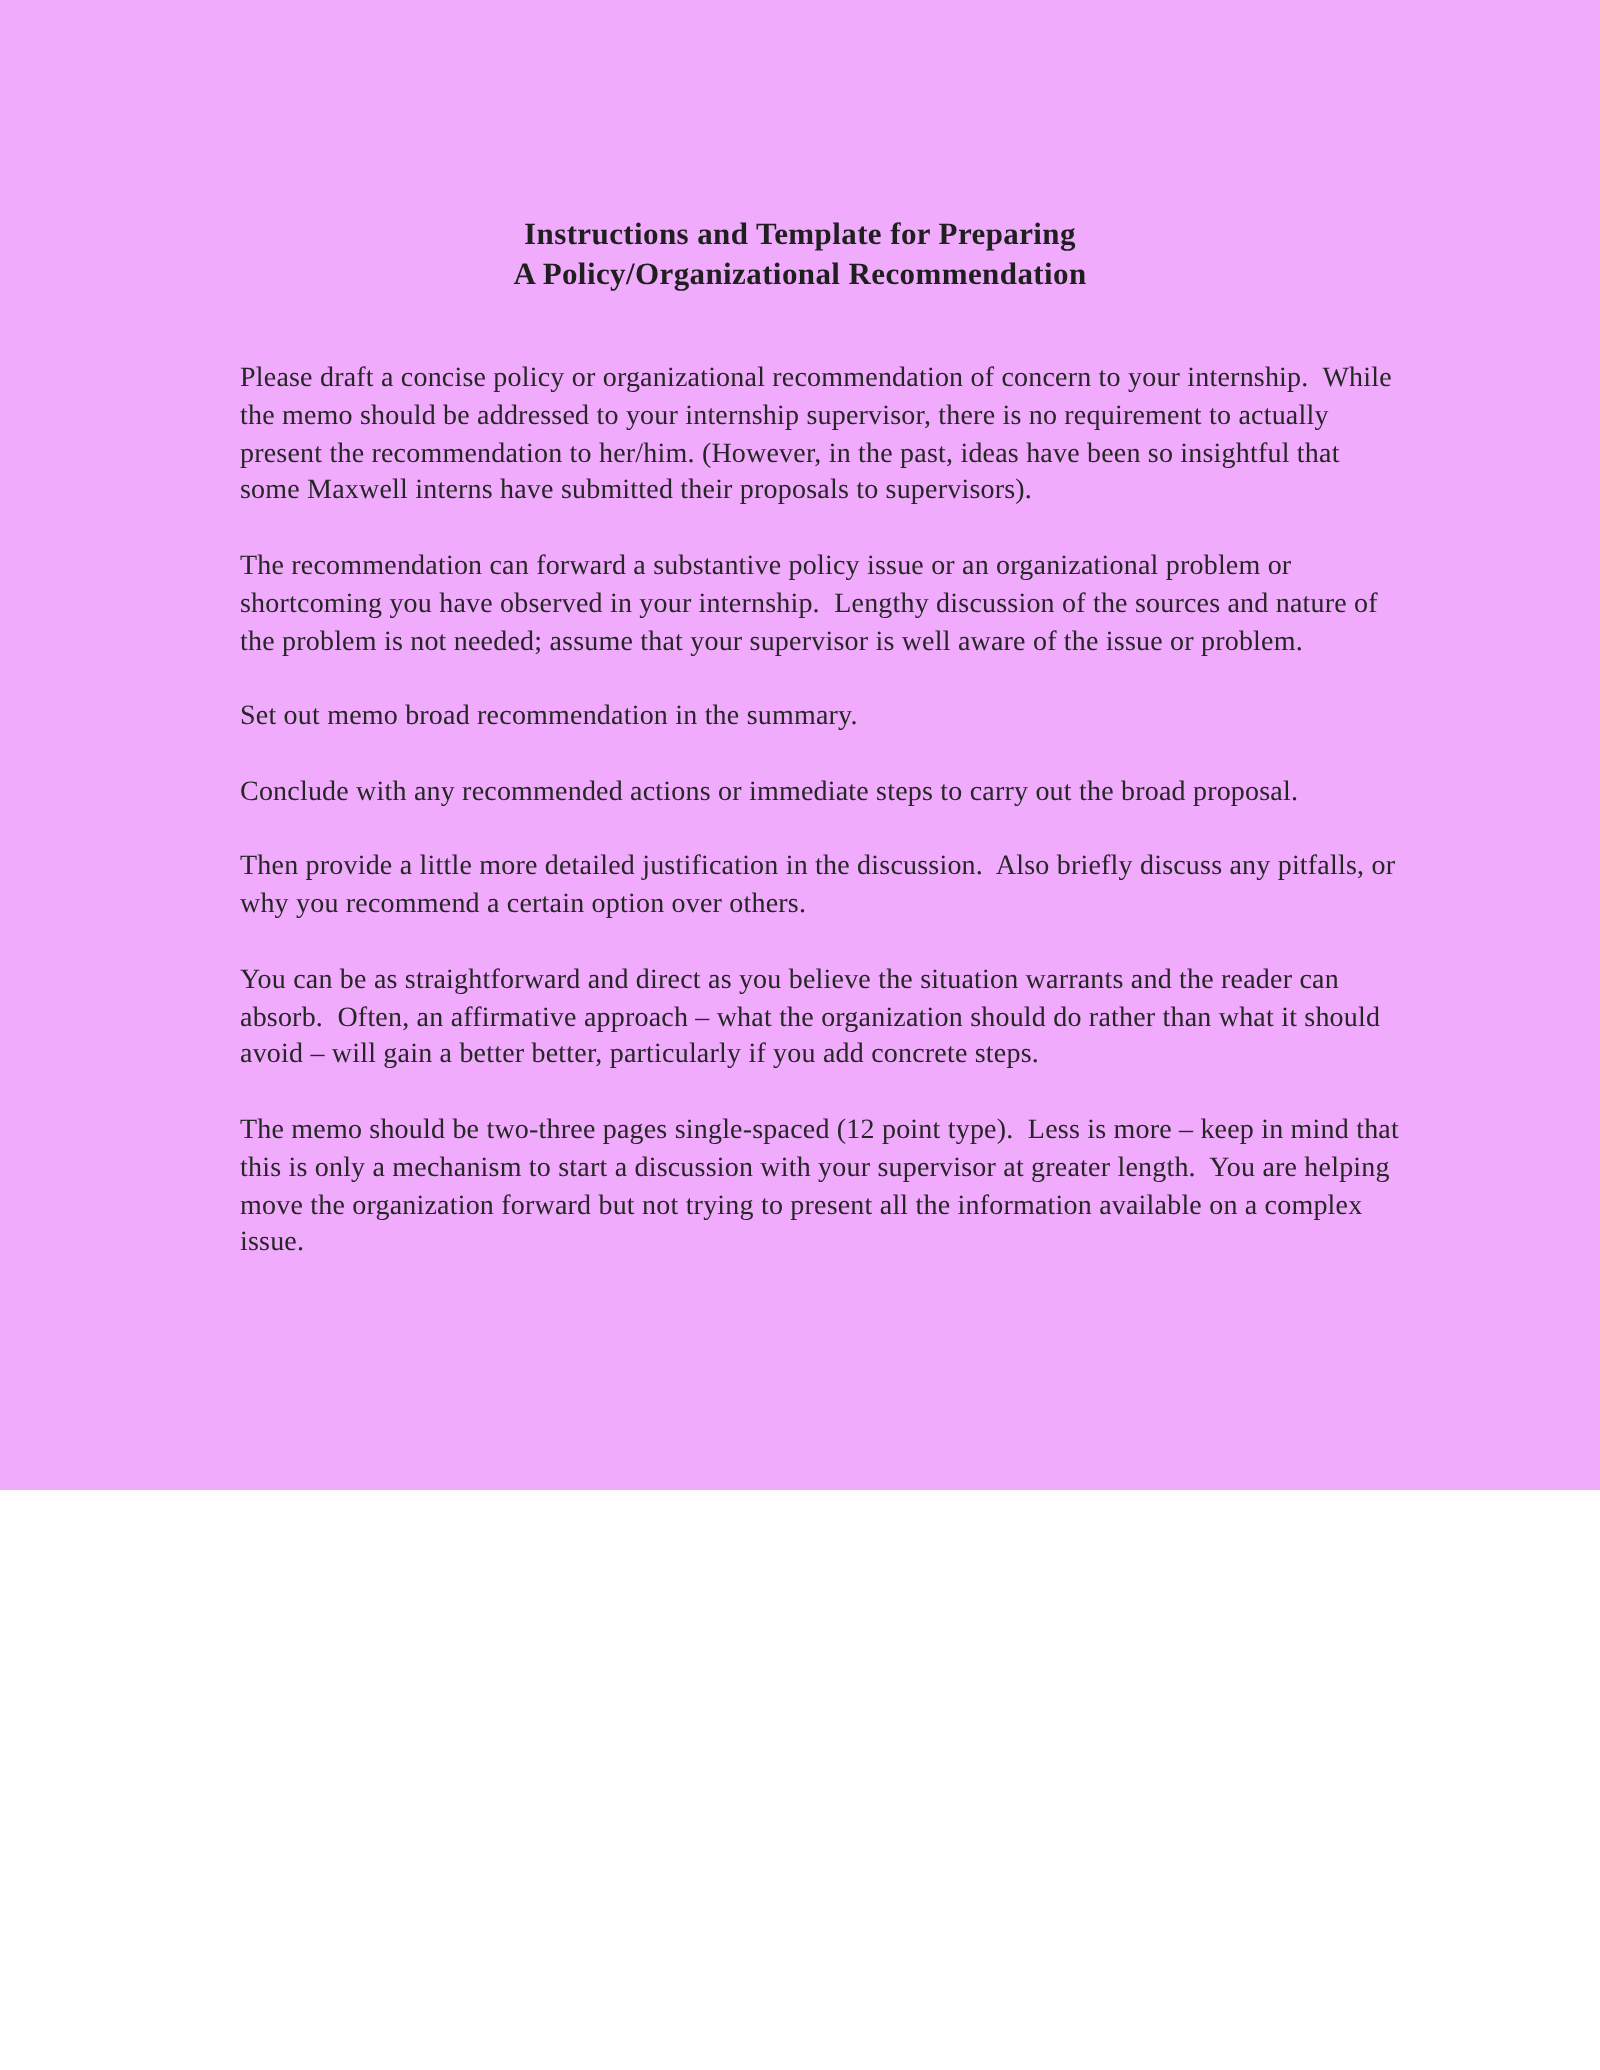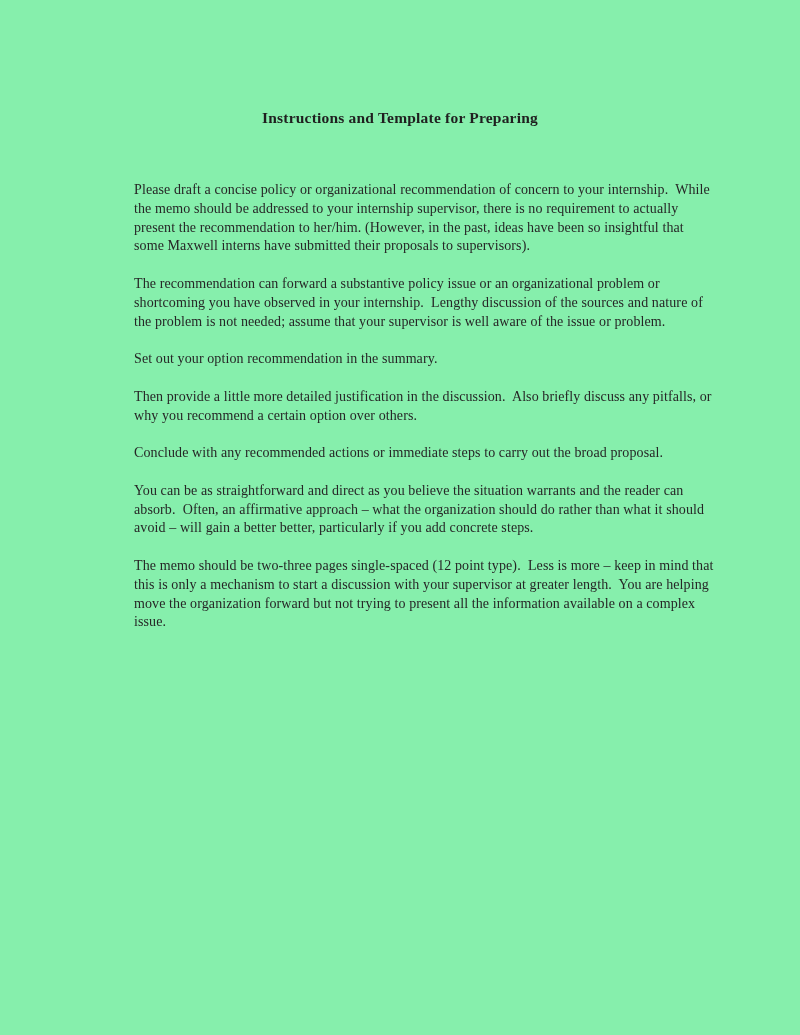--- a/index.html
+++ b/index.html
@@ -3,64 +3,65 @@
 <meta charset="utf-8">
 <style>
   html, body {
     margin: 0;
     padding: 0;
     background: #ffffff;
   }
   .page {
     position: relative;
     width: 800px;
-    height: 1035px;
-    background: #86efac;
+    height: 745px;
+    background: #f0abfc;
     overflow: hidden;
     font-family: "Liberation Serif", "DejaVu Serif", serif;
     color: #262626;
   }
   .doc-title {
     position: absolute;
     top: 108px;
     left: 0;
     width: 800px;
     text-align: center;
     font-weight: bold;
     font-size: 15.5px;
     line-height: 20px;
     letter-spacing: 0.2px;
     color: #1f1f1f;
   }
   .doc-body {
     position: absolute;
     top: 181px;
-    left: 134px;
+    left: 120px;
     width: 580px;
     font-size: 14px;
     line-height: 18.8px;
     letter-spacing: 0.1px;
   }
   .doc-body p {
     margin: 0 0 18.8px 0;
     white-space: pre-wrap;
   }
 </style>
 </head>
 <body>
 
 <div class="page">
 
   <div class="doc-title">
     <div>Instructions and Template for Preparing</div>
+    <div>A Policy/Organizational Recommendation</div>
   </div>
 
   <div class="doc-body">
     <p>Please draft a concise policy or organizational recommendation of concern to your internship.  While the memo should be addressed to your internship supervisor, there is no requirement to actually present the recommendation to her/him. (However, in the past, ideas have been so insightful that some Maxwell interns have submitted their proposals to supervisors).</p>
     <p>The recommendation can forward a substantive policy issue or an organizational problem or shortcoming you have observed in your internship.  Lengthy discussion of the sources and nature of the problem is not needed; assume that your supervisor is well aware of the issue or problem.</p>
-    <p>Set out your option recommendation in the summary.</p>
+    <p>Set out memo broad recommendation in the summary.</p>
+    <p>Conclude with any recommended actions or immediate steps to carry out the broad proposal.</p>
     <p>Then provide a little more detailed justification in the discussion.  Also briefly discuss any pitfalls, or why you recommend a certain option over others.</p>
-    <p>Conclude with any recommended actions or immediate steps to carry out the broad proposal.</p>
     <p>You can be as straightforward and direct as you believe the situation warrants and the reader can absorb.  Often, an affirmative approach – what the organization should do rather than what it should avoid – will gain a better better, particularly if you add concrete steps.</p>
     <p>The memo should be two-three pages single-spaced (12 point type).  Less is more – keep in mind that this is only a mechanism to start a discussion with your supervisor at greater length.  You are helping move the organization forward but not trying to present all the information available on a complex issue.</p>
   </div>
 
 </div>
 
 </body></html>

